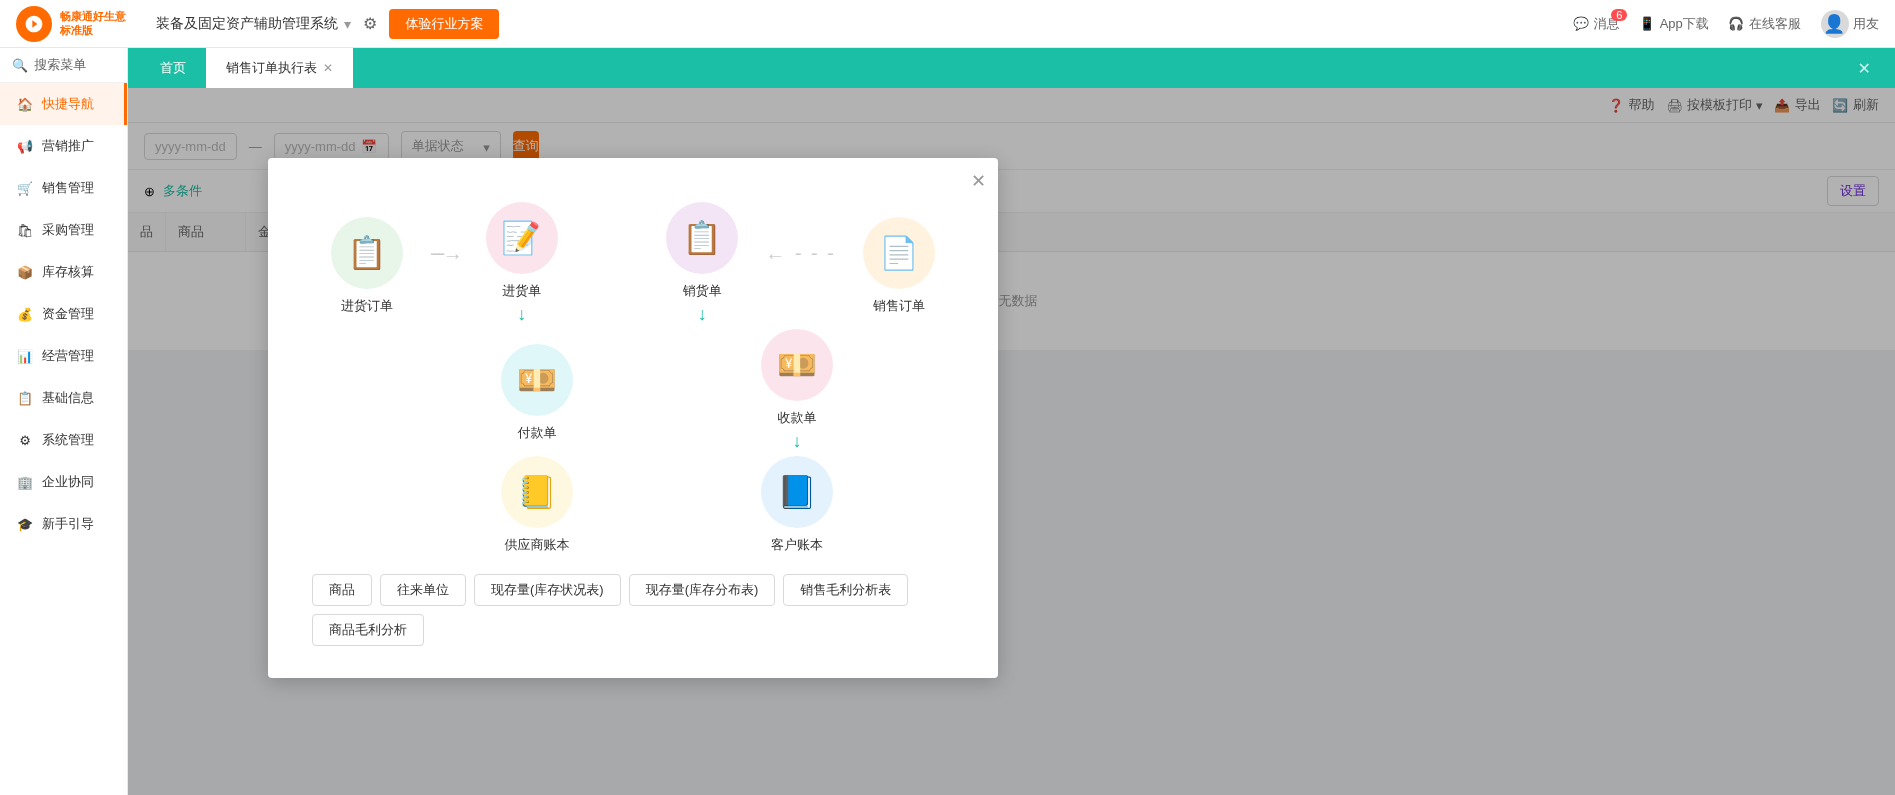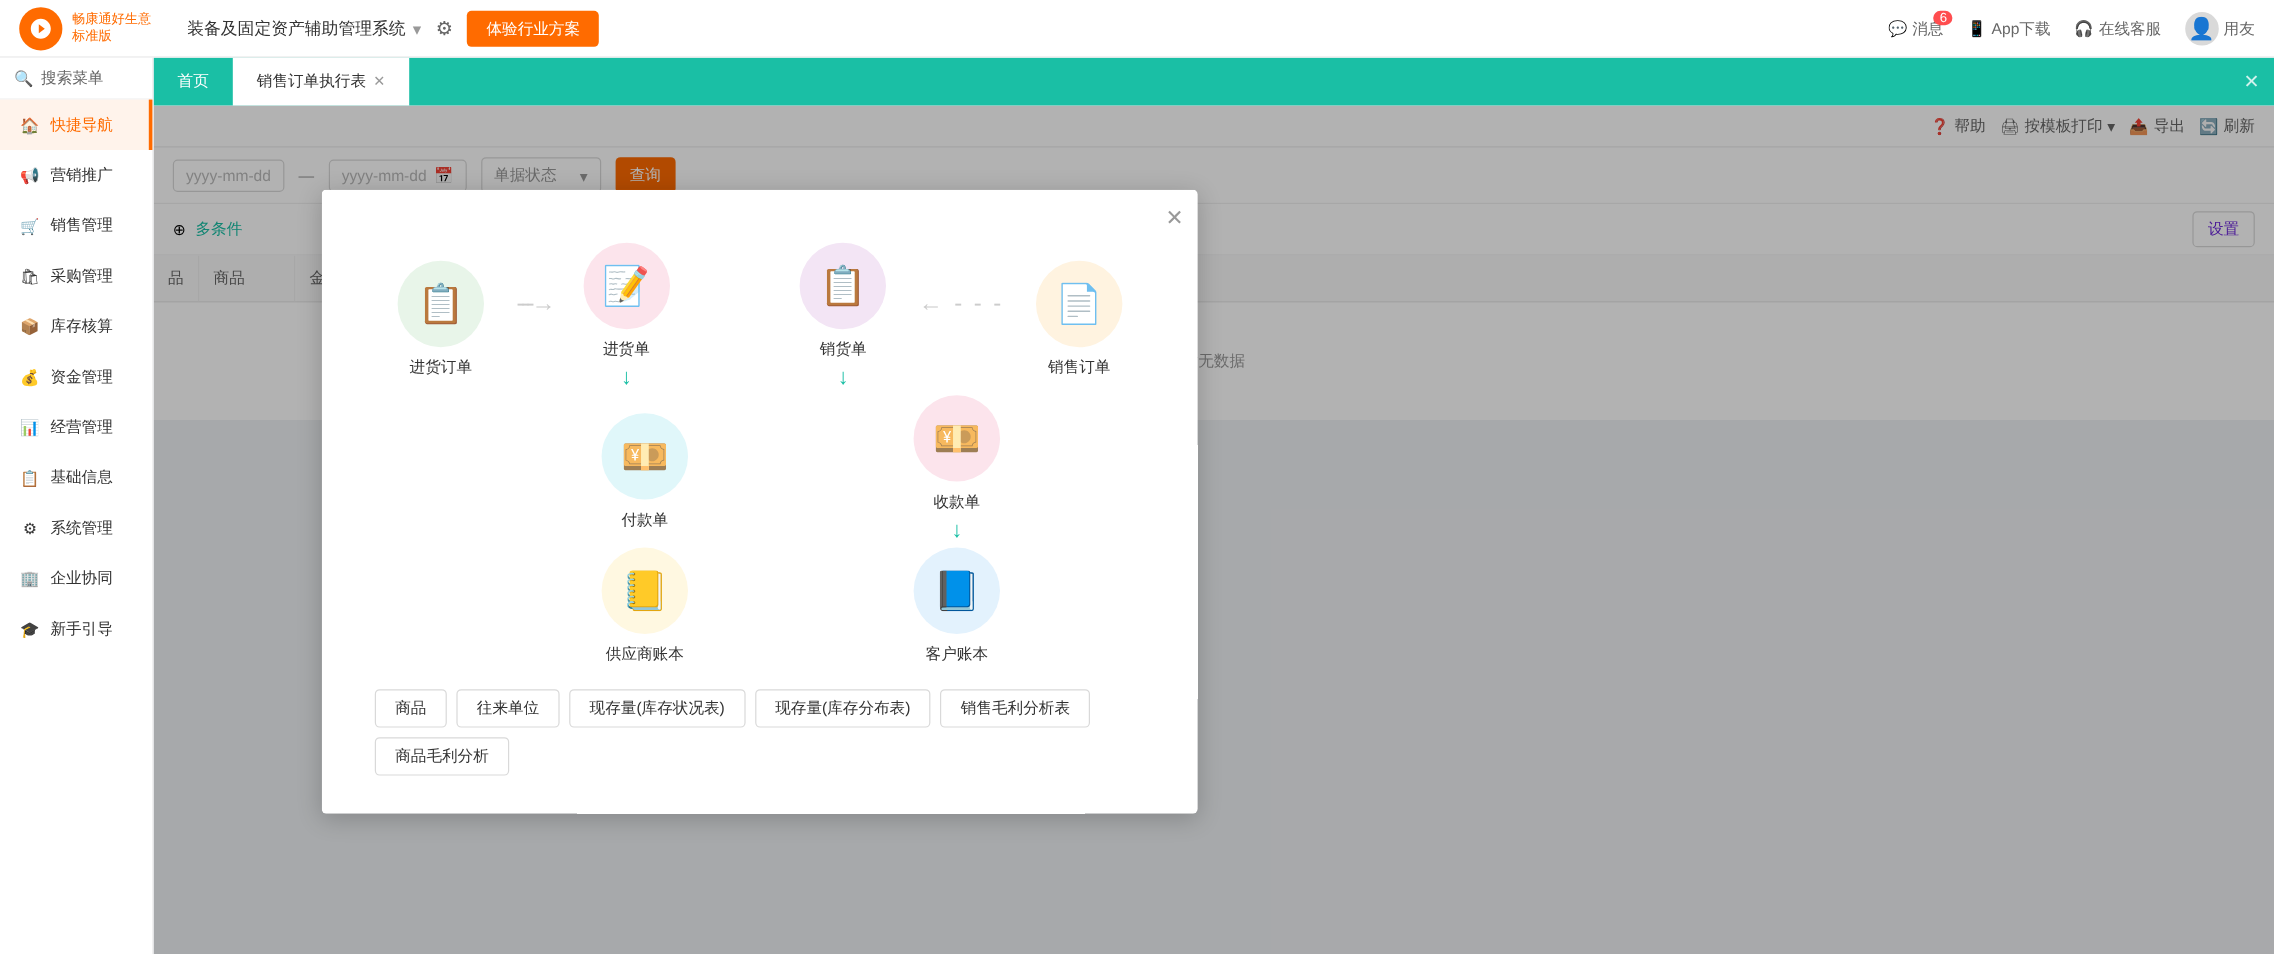--- a/index.html
+++ b/index.html
@@ -9,54 +9,54 @@
     .app-container { display: flex; flex-direction: column; height: 795px; width: 1895px; }
     .top-bar { display: flex; align-items: center; height: 48px; background: #fff; border-bottom: 1px solid #e8e8e8; padding: 0 16px; gap: 12px; flex-shrink: 0; }
     .main-area { display: flex; flex: 1; overflow: hidden; }
     .sidebar { width: 128px; background: #fff; flex-shrink: 0; border-right: 1px solid #e8e8e8; display: flex; flex-direction: column; }
     .content-area { flex: 1; display: flex; flex-direction: column; overflow: hidden; background: #f0f2f5; }
 
     
     .logo-area { display: flex; align-items: center; gap: 8px; width: 128px; flex-shrink: 0; }
     .logo-icon { width: 36px; height: 36px; background: #ff6b00; border-radius: 50%; display: flex; align-items: center; justify-content: center; }
     .logo-icon svg { width: 20px; height: 20px; }
-    .logo-text { font-size: 11px; color: #ff6b00; font-weight: normal; line-height: 1.2; }
+    .logo-text { font-size: 11px; color: #ff6b00; font-weight: bold; line-height: 1.2; }
     .system-title { display: flex; align-items: center; gap: 6px; font-size: 14px; color: #333; font-weight: 500; }
     .system-title-dropdown { color: #999; cursor: pointer; }
     .settings-icon { color: #666; cursor: pointer; font-size: 16px; }
     .trial-btn { background: #ff6b00; color: #fff; border: none; border-radius: 4px; padding: 6px 16px; font-size: 13px; cursor: pointer; }
     .top-right { margin-left: auto; display: flex; align-items: center; gap: 20px; }
     .top-right-item { display: flex; align-items: center; gap: 4px; color: #666; cursor: pointer; font-size: 13px; position: relative; }
     .badge { background: #ff4d4f; color: #fff; border-radius: 10px; padding: 0 5px; font-size: 11px; position: absolute; top: -6px; right: -8px; }
     .avatar { width: 28px; height: 28px; border-radius: 50%; background: #d9d9d9; display: flex; align-items: center; justify-content: center; overflow: hidden; }
     .sidebar-search { display: flex; align-items: center; gap: 6px; padding: 8px 12px; color: #666; cursor: pointer; font-size: 13px; border-bottom: 1px solid #f0f0f0; }
     .sidebar-item { display: flex; align-items: center; gap: 8px; padding: 12px 16px; color: #333; cursor: pointer; font-size: 13px; }
     .sidebar-item.active { background: #fff3eb; color: #ff6b00; border-right: 3px solid #ff6b00; }
     .sidebar-item-icon { width: 18px; height: 18px; display: flex; align-items: center; justify-content: center; flex-shrink: 0; }
 
     
-    .tab-bar { display: flex; align-items: center; background: #1abfa5; padding: 0; height: 40px; }
+    .tab-bar { display: flex; align-items: center; background: #1abfa5; padding: 12px; height: 40px; }
     .tab-item { padding: 0 20px; height: 40px; display: flex; align-items: center; cursor: pointer; color: rgba(255,255,255,0.8); font-size: 13px; }
     .tab-item.active { background: #fff; color: #333; }
     .tab-item.home { color: #fff; }
     .tab-close { margin-left: 6px; color: #999; cursor: pointer; font-size: 12px; }
     .tab-bar-close { margin-left: auto; margin-right: 12px; color: rgba(255,255,255,0.8); cursor: pointer; font-size: 16px; }
 
     
     .page-content { flex: 1; overflow: auto; position: relative; }
 
     
     .page-toolbar { display: flex; align-items: center; justify-content: flex-end; gap: 12px; padding: 8px 16px; background: #fff; border-bottom: 1px solid #e8e8e8; }
     .toolbar-btn { display: flex; align-items: center; gap: 4px; color: #666; cursor: pointer; font-size: 13px; }
 
     
     .filter-bar { display: flex; align-items: center; gap: 12px; padding: 8px 16px; background: #fff; border-bottom: 1px solid #f0f0f0; }
     .filter-input { border: 1px solid #d9d9d9; border-radius: 4px; padding: 5px 10px; font-size: 13px; color: #999; display: flex; align-items: center; gap: 6px; }
     .filter-select { border: 1px solid #d9d9d9; border-radius: 4px; padding: 5px 10px; font-size: 13px; color: #999; display: flex; align-items: flex-end; gap: 6px; min-width: 100px; }
-    .query-btn { background: #ff6b00; color: #fff; border: none; border-radius: 4px; padding: 6px 12px; cursor: pointer; font-size: 13px; }
+    .query-btn { background: #ff6b00; color: #fff; border: none; border-radius: 4px; padding: 6px 0; cursor: pointer; font-size: 13px; }
     .more-conditions { color: #1abfa5; font-size: 13px; cursor: pointer; display: flex; align-items: center; gap: 4px; }
 
     
     .table-area { background: #fff; margin: 0; overflow: auto; }
     .table-header { display: flex; background: #fafafa; border-bottom: 1px solid #e8e8e8; }
     .th { padding: 10px 12px; color: #666; font-size: 13px; border-right: 1px solid #f0f0f0; white-space: nowrap; }
     .no-data { text-align: center; padding: 40px; color: #999; font-size: 13px; }
 
     
     .modal-overlay { position: absolute; top: 0; left: 0; right: 0; bottom: 0; background: rgba(0,0,0,0.3); z-index: 100; display: flex; justify-content: flex-start; align-items: flex-start; }

